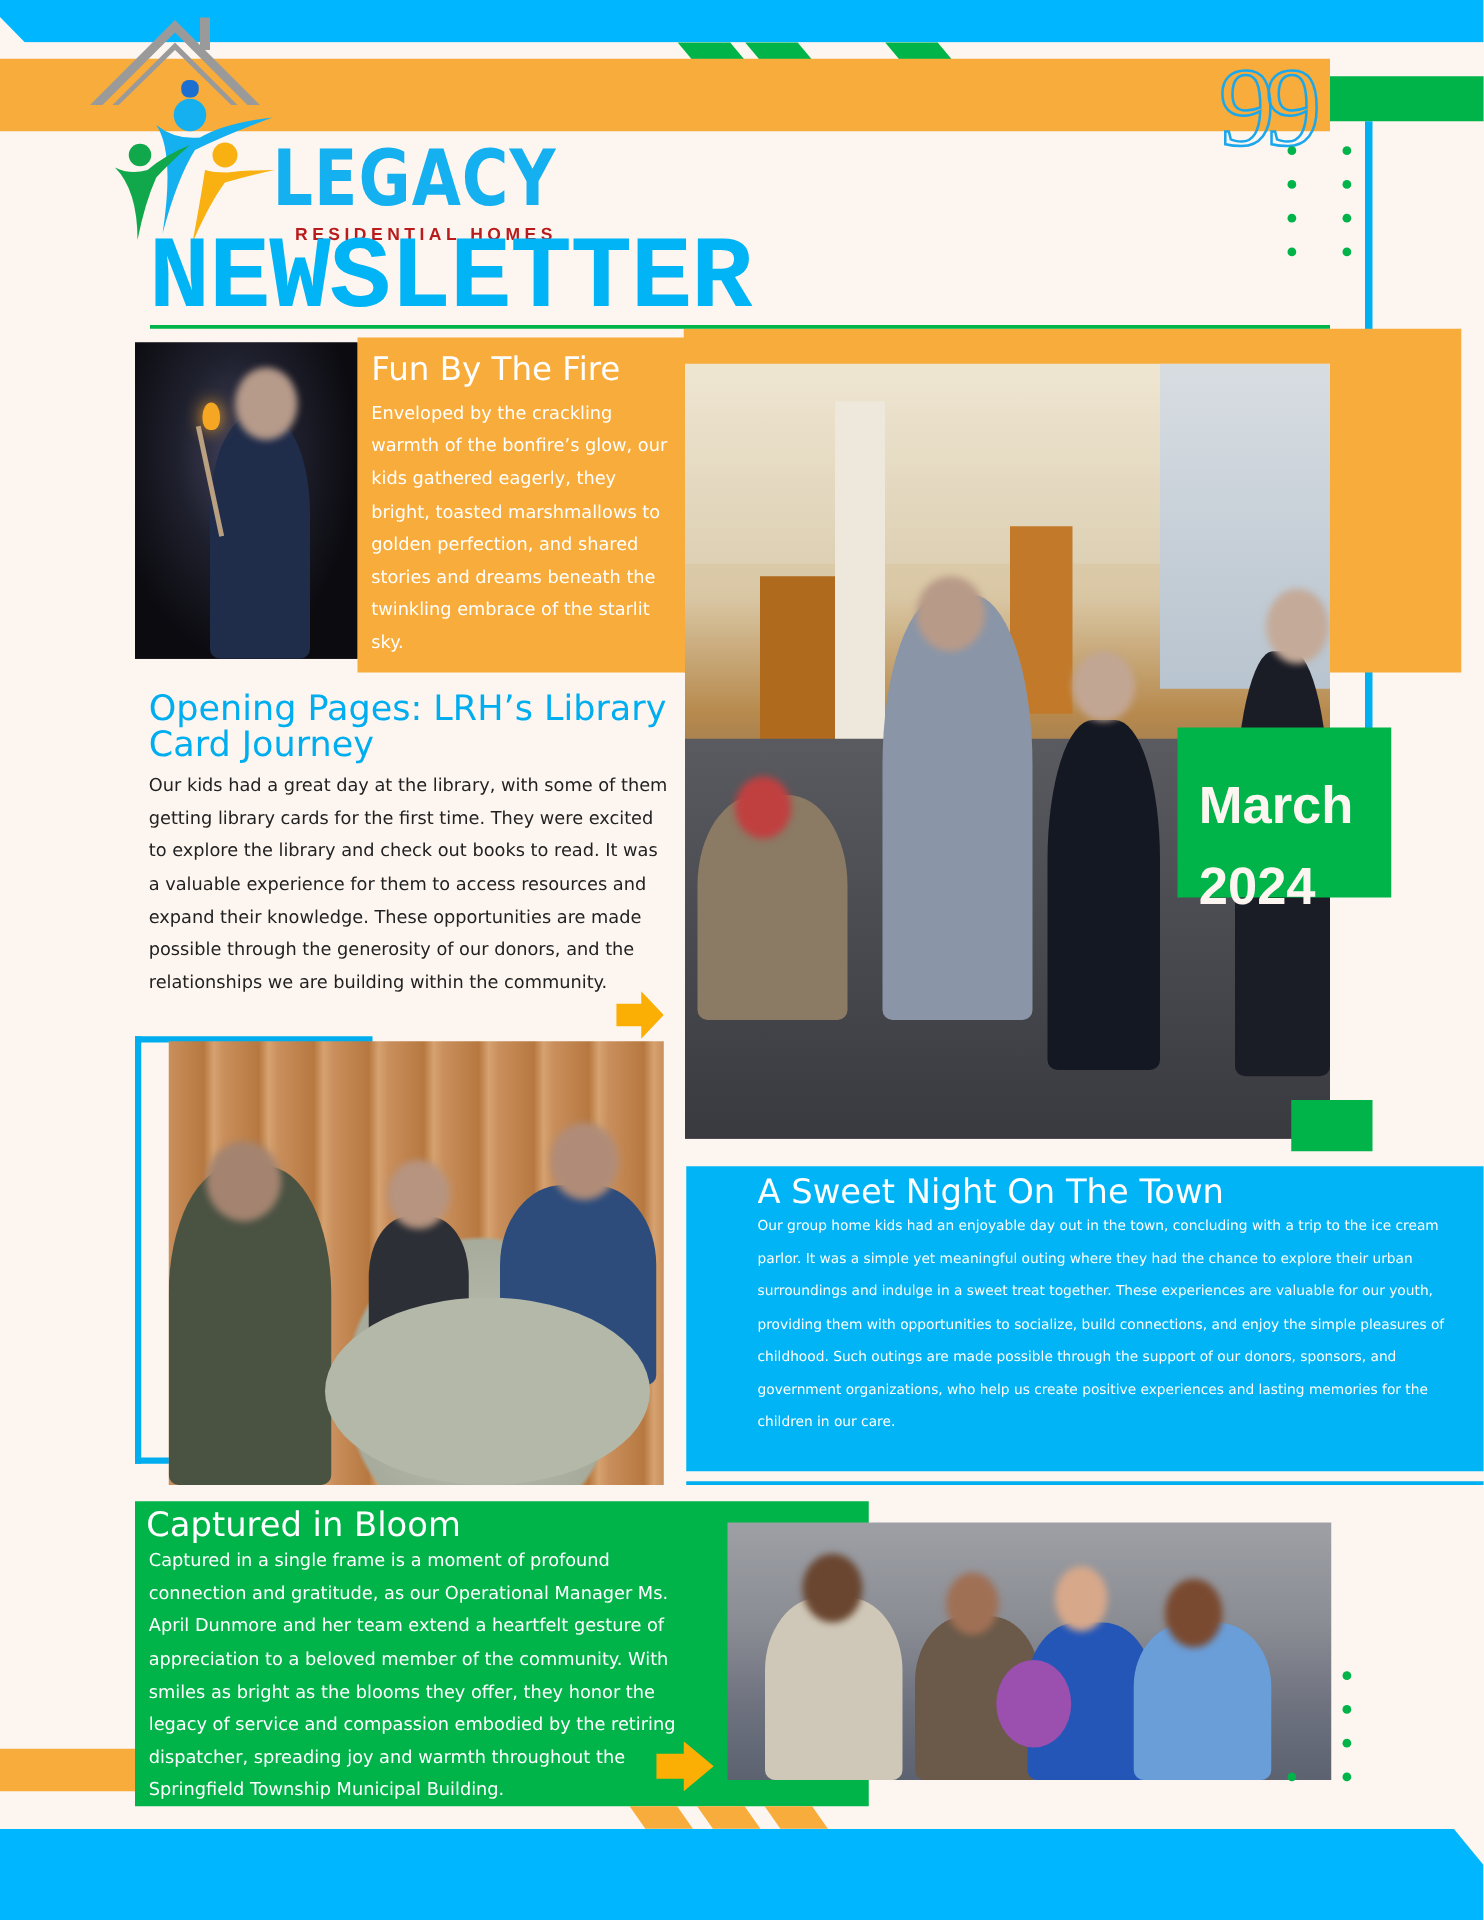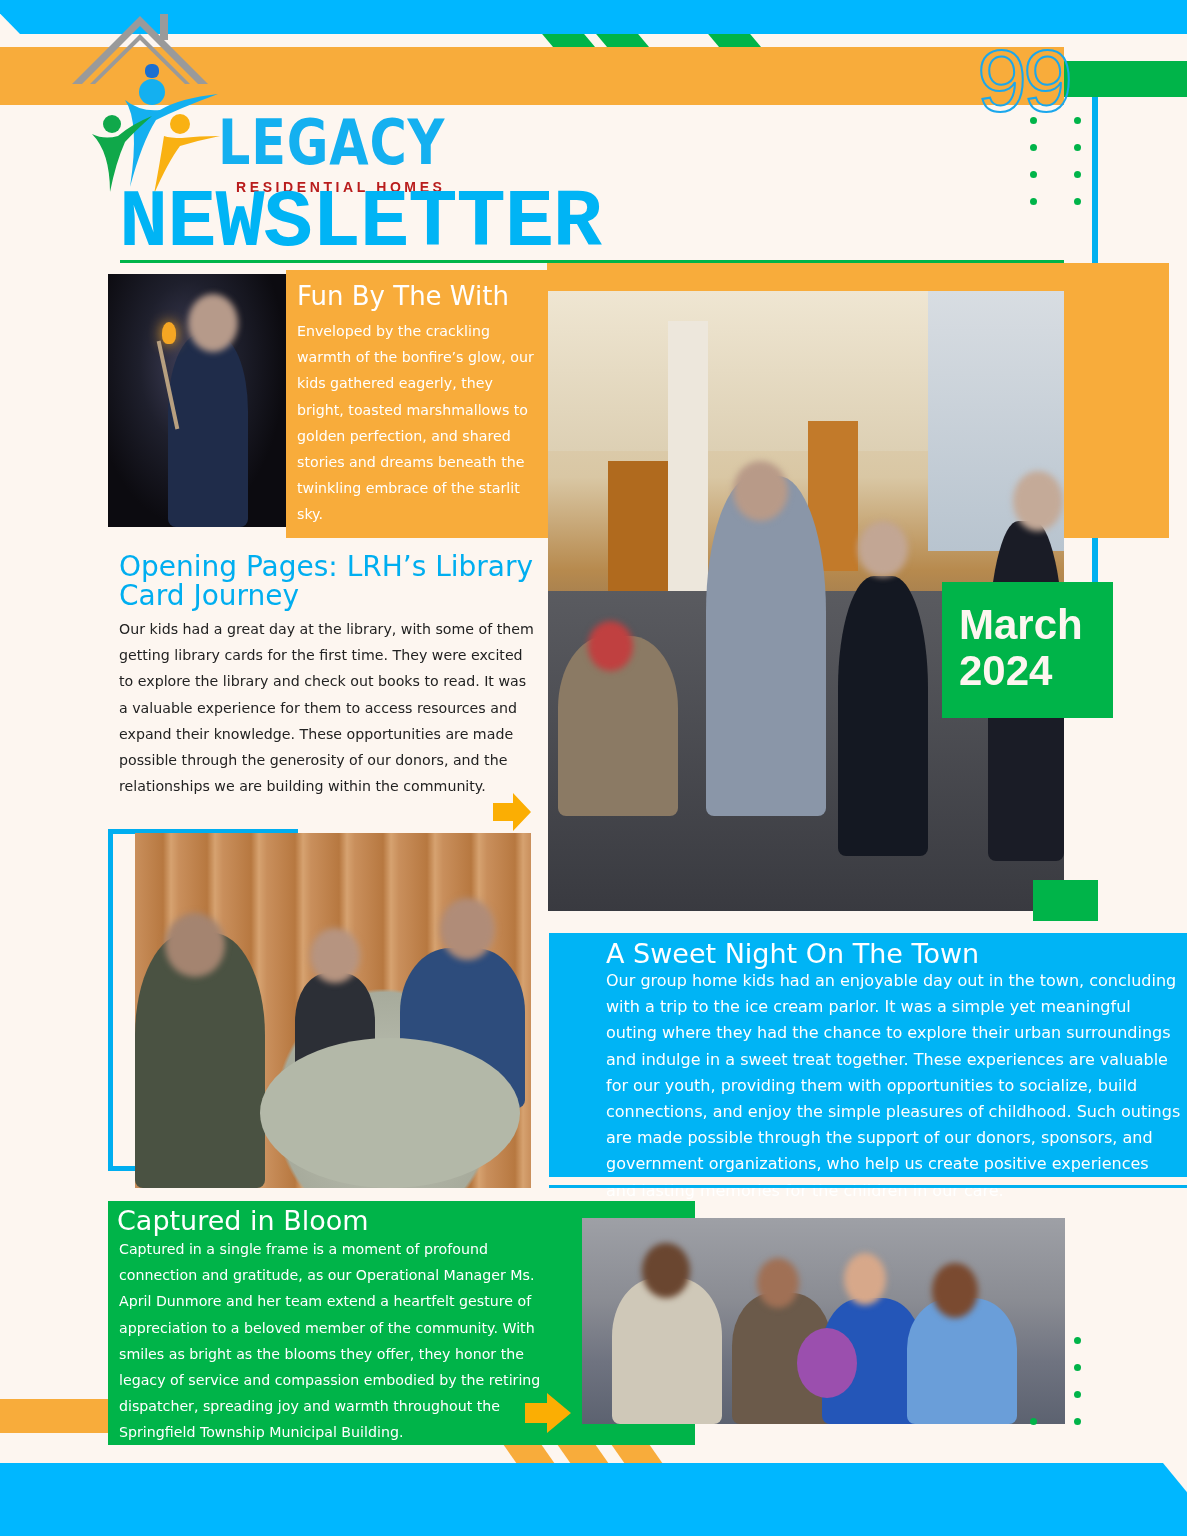--- a/index.html
+++ b/index.html
@@ -14,21 +14,21 @@
   
   .top-blue {
     left: 0; top: 0; width: 1187px; height: 34px;
     background: #00b7ff;
     clip-path: polygon(0 0, 100% 0, 100% 100%, 20px 100%, 0 40%);
   }
   .stripe { background: #00b449; height: 14px; top: 34px; width: 42px; transform: skewX(40deg); }
   .orange-band { left: 0; top: 47px; width: 1064px; height: 58px; background: #f8ac3b; }
   .green-band { left: 1064px; top: 61px; width: 123px; height: 36px; background: #00b449; }
   .quote-glyph {
-    left: 975px; top: 42px; font-family: Liberation Mono, monospace; font-size: 90px; line-height: 1;
+    left: 975px; top: 42px; font-family: Liberation Serif, serif; font-size: 90px; line-height: 1;
     color: transparent; -webkit-text-stroke: 2px #1aa7ec; letter-spacing: -8px; text-align: right;
   }
   .dots-grid { display: grid; grid-template-columns: 14px 14px; column-gap: 30px; row-gap: 20px; }
   .dot { width: 7px; height: 7px; border-radius: 50%; background: #00b449; }
   .vline-blue { left: 1092px; top: 97px; width: 6px; height: 487px; background: #00b0f0; }
   .green-rule { left: 120px; top: 260px; width: 944px; height: 3px; background: #00b449; }
   .orange-right-panel { left: 547px; top: 263px; width: 622px; height: 275px; background: #f8ac3b; }
 
   
   .logo-wrap { left: 70px; top: 12px; width: 390px; height: 185px; }
@@ -62,38 +62,38 @@
       linear-gradient(180deg, #e8dcc6 0%, #d9c7a4 30%, #b78a4e 45%, #7a6552 62%, #4a4a4f 80%, #3b3c42 100%);
   }
   .library-title { left: 119px; top: 552px; width: 430px; font-size: 28px; line-height: 29px; color: #00aef0; }
   .library-body { left: 119px; top: 616px; width: 420px; font-size: 14.2px; line-height: 26.2px; color: #222; }
   .march-box {
     left: 942px; top: 582px; width: 171px; height: 136px; background: #00b449;
     padding: 20px 0 0 17px;
   }
   .march-text {
     font-family: "Liberation Sans", sans-serif; font-weight: bold; color: #fdf6f0;
-    font-size: 42px; line-height: 46px; display: block;
+    font-size: 42px; line-height: 46px; display: block; margin-top: 19px;
   }
   .green-square { left: 1033px; top: 880px; width: 65px; height: 41px; background: #00b449; }
 
   
   .arrow { width: 38px; height: 38px; }
 
   
   .icecream-frame { left: 108px; top: 829px; width: 190px; height: 342px; border: 5px solid #00aef0; border-right: none; }
   .photo-icecream {
     left: 135px; top: 833px; width: 396px; height: 355px;
     background:
       radial-gradient(ellipse at 63% 78%, #bfc3b5 0%, #a7ab9c 30%, transparent 31%),
       repeating-linear-gradient(90deg, #c98f5c 0px, #b77840 28px, #d6a270 36px, #c98f5c 44px);
   }
   .sweet-panel { left: 549px; top: 933px; width: 638px; height: 244px; background: #00b4f5; }
   .sweet-title { left: 606px; top: 938px; font-size: 27px; color: #fff; }
-  .sweet-body { left: 606px; top: 968px; width: 575px; font-size: 16px; line-height: 26.2px; color: #fff; }
+  .sweet-body { left: 606px; top: 968px; width: 575px; font-size: 11px; line-height: 26.2px; color: #fff; }
   .blue-rule { left: 549px; top: 1185px; width: 638px; height: 3px; background: #00b0f0; }
 
   
   .grat-panel { left: 108px; top: 1201px; width: 587px; height: 244px; background: #00b449; }
   .grat-title { left: 117px; top: 1205px; font-size: 27px; color: #fff; }
   .grat-body { left: 119px; top: 1236px; width: 450px; font-size: 14.2px; line-height: 26.2px; color: #fff; }
   .photo-gratitude {
     left: 582px; top: 1218px; width: 483px; height: 206px;
     background: linear-gradient(180deg, #9ea0a6 0%, #8a8c93 40%, #6f7380 70%, #5c6270 100%);
   }
@@ -155,21 +155,21 @@
 <div class="abs logo-text-sub">RESIDENTIAL HOMES</div>
 <div class="abs newsletter-title">NEWSLETTER</div>
 
 <div class="abs photo photo-fire">
   <div class="fig" style="left:60px; top:60px; width:80px; height:193px; background:#1f2c4a;"></div>
   <div class="head" style="left:80px; top:20px; width:50px; height:58px; background:#b69a8a;"></div>
   <div style="position:absolute; left:54px; top:48px; width:14px; height:22px; border-radius:50% 50% 40% 40%; background:#f5a623; box-shadow:0 0 14px #f5a623;"></div>
   <div style="position:absolute; left:58px; top:66px; width:4px; height:90px; background:#b8a080; transform:rotate(-12deg);"></div>
 </div>
 <div class="abs fire-panel"></div>
-<div class="abs fire-title">Fun By The With</div>
+<div class="abs fire-title">Fun By The Fire</div>
 <div class="abs fire-body">Enveloped by the crackling warmth of the bonfire’s glow, our kids gathered eagerly, they bright, toasted marshmallows to golden perfection, and shared stories and dreams beneath the twinkling embrace of the starlit sky.</div>
 
 <div class="abs photo photo-library">
   <div style="position:absolute; left:0; top:0; width:100%; height:160px; background:linear-gradient(180deg,#efe6d2,#ddd0b4);"></div>
   <div style="position:absolute; left:380px; top:0; width:136px; height:260px; background:linear-gradient(180deg,#d8dde2,#b8c4cf);"></div>
   <div style="position:absolute; left:120px; top:30px; width:40px; height:360px; background:#ede7dc;"></div>
   <div style="position:absolute; left:60px; top:170px; width:60px; height:140px; background:#b06a1e;"></div>
   <div style="position:absolute; left:260px; top:130px; width:50px; height:150px; background:#c27a2a;"></div>
   <div style="position:absolute; left:0; top:300px; width:100%; height:320px; background:linear-gradient(180deg,#5a5b60,#393a40);"></div>
   <div class="fig" style="left:158px; top:185px; width:120px; height:340px; background:#8a96a8;"></div>

